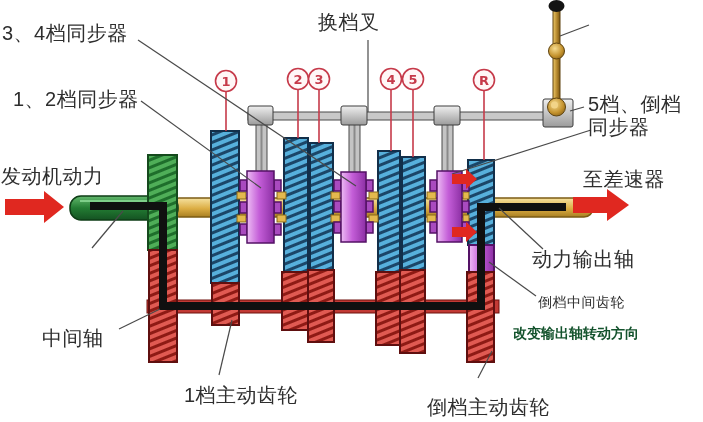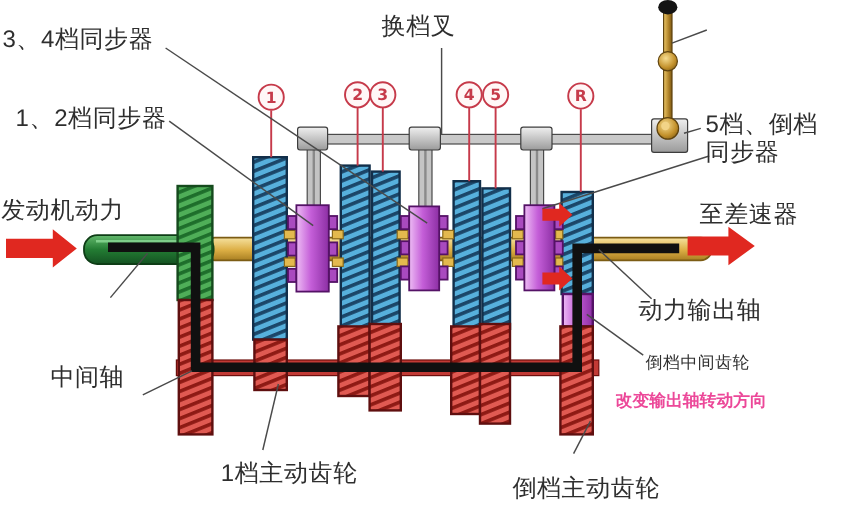--- a/index.html
+++ b/index.html
@@ -6,21 +6,21 @@
   .stage{
     position:relative;width:703px;height:422px;background:#ffffff;overflow:hidden;
     font-family:"Liberation Sans", sans-serif;
   }
   .stage svg{position:absolute;left:0;top:0;}
   .lbl{
     position:absolute;color:#2e2e2e;font-size:20px;line-height:1.15;
     white-space:nowrap;letter-spacing:.5px;
   }
   .lbl.small{font-size:14px;}
-  .lbl.red{color:#ec4899;font-weight:bold;letter-spacing:0;}
+  .lbl.red{color:#14532d;font-weight:bold;letter-spacing:0;}
   .lbl.twoline{white-space:normal;width:120px;line-height:23px;}
 </style>
 </head>
 <body>
 
 <div class="stage">
 
 <svg width="703" height="422" viewBox="0 0 703 422">
   <defs>
     <pattern id="pblue" patternUnits="userSpaceOnUse" width="10" height="7" patternTransform="rotate(-22)">
@@ -212,21 +212,21 @@
     <polygon points="452,174 466,174 466,169 477,179 466,189 466,184 452,184"></polygon>
     <polygon points="452,227 466,227 466,222 477,232 466,242 466,237 452,237"></polygon>
   </g>
 </svg>
 
   <div class="lbl" style="left:2px;top:22px">3、4档同步器</div>
   <div class="lbl" style="left:13px;top:88px">1、2档同步器</div>
   <div class="lbl" style="left:318px;top:11px">换档叉</div>
   <div class="lbl twoline" style="left:588px;top:93px"><span>5档、倒档</span><br><span>同步器</span></div>
   <div class="lbl" style="left:1px;top:165px">发动机动力</div>
-  <div class="lbl" style="left:42px;top:304px">中间轴</div>
+  <div class="lbl" style="left:42px;top:327px">中间轴</div>
   <div class="lbl" style="left:184px;top:384px">1档主动齿轮</div>
   <div class="lbl" style="left:427px;top:396px">倒档主动齿轮</div>
   <div class="lbl small" style="left:538px;top:294px">倒档中间齿轮</div>
   <div class="lbl small red" style="left:513px;top:325px">改变输出轴转动方向</div>
   <div class="lbl" style="left:583px;top:168px">至差速器</div>
   <div class="lbl" style="left:532px;top:248px">动力输出轴</div>
 
 </div>
 
 </body></html>

